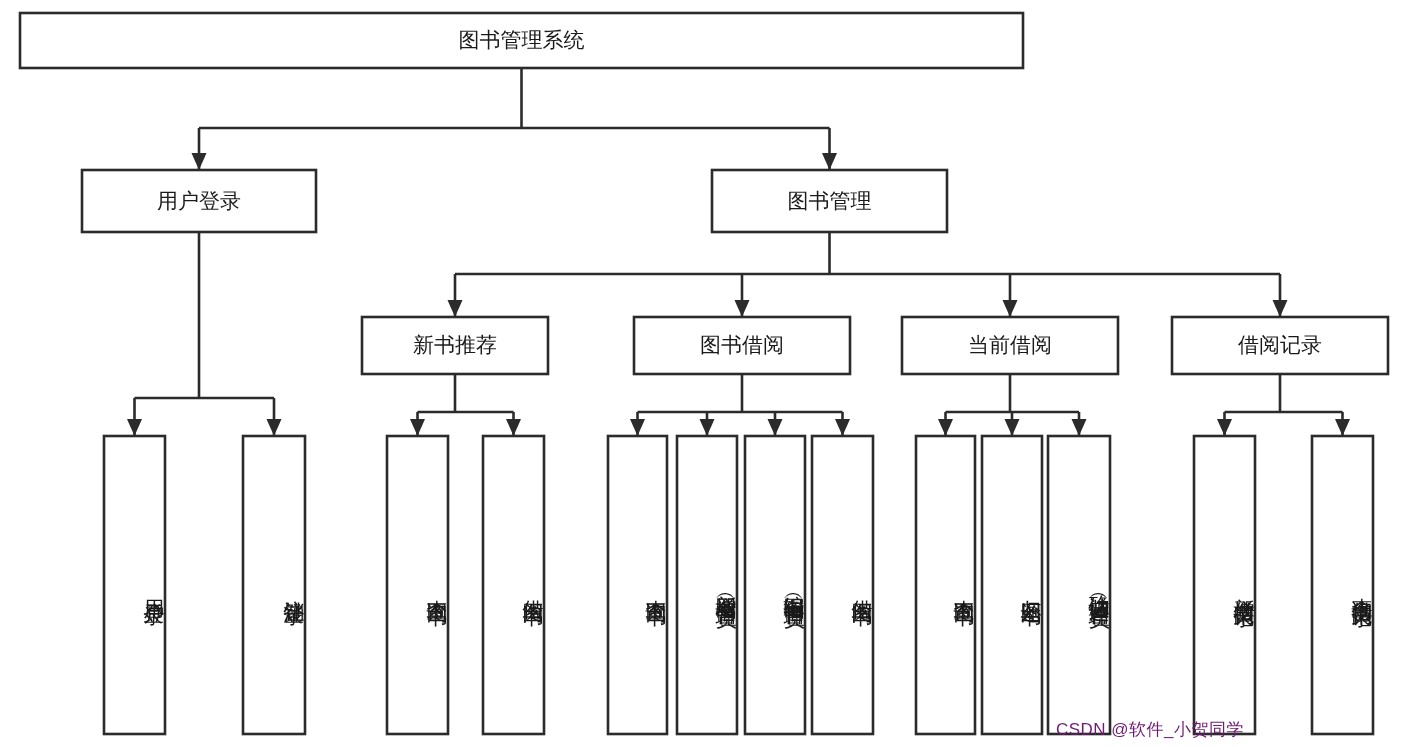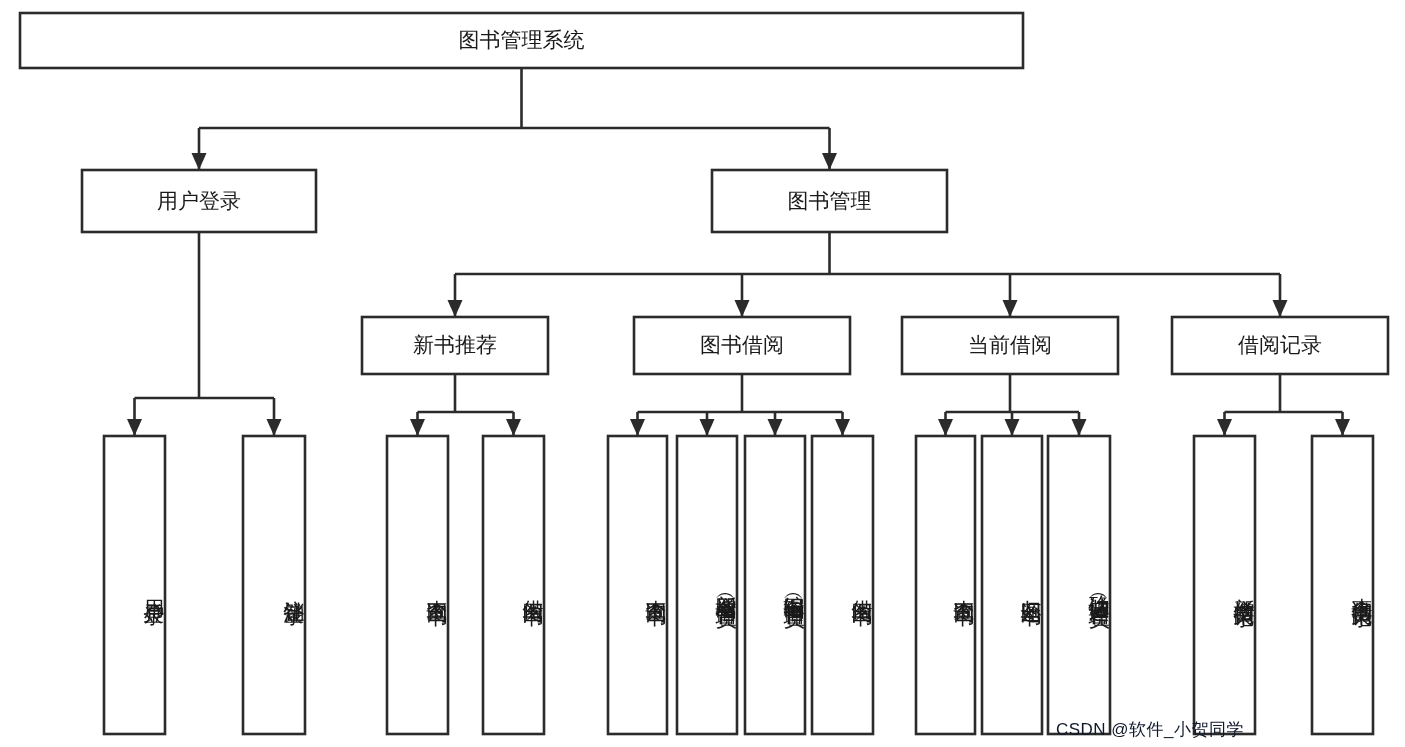--- a/index.html
+++ b/index.html
@@ -63,21 +63,21 @@
     justify-content: center;
     white-space: nowrap;
     pointer-events: none;
   }
   .watermark {
     position: absolute;
     right: 16px;
     bottom: 6px;
     font-family: "Liberation Sans", "DejaVu Sans", sans-serif;
     font-size: 17px;
-    color: #0f172a;
+    color: #701a75;
     letter-spacing: 0.5px;
     white-space: nowrap;
     user-select: none;
   }
 </style>
 </head>
 <body>
 
 <div id="diagram-root">
 

